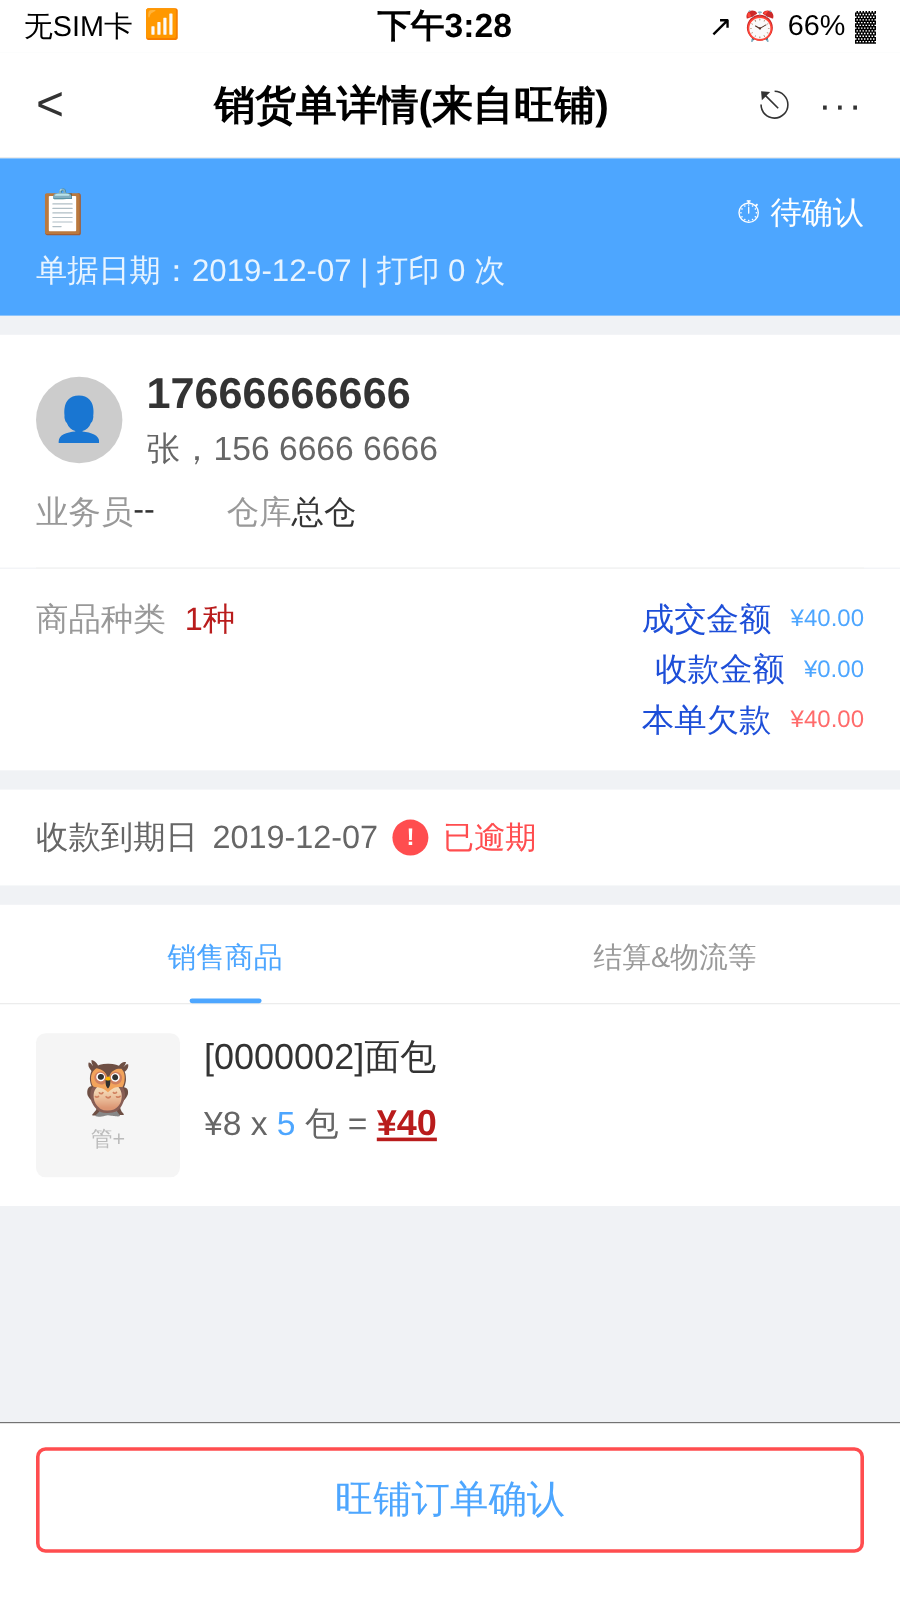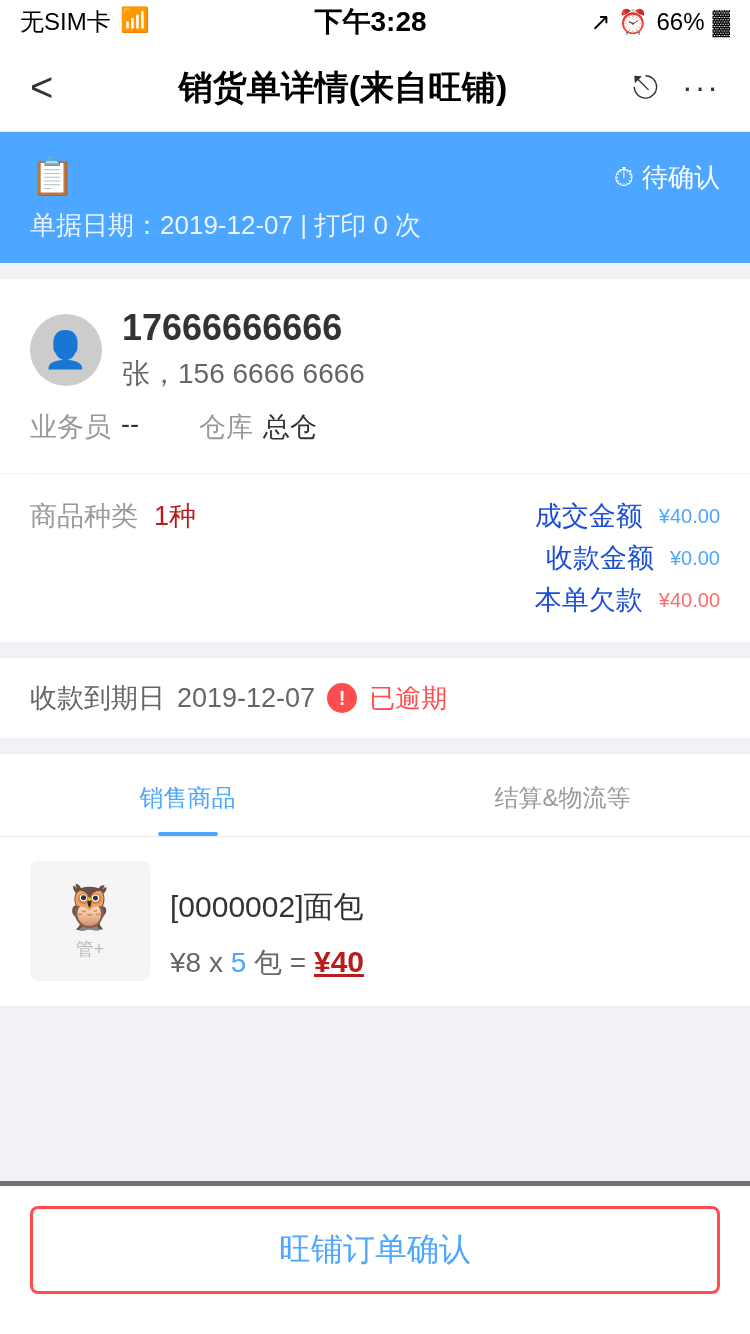--- a/index.html
+++ b/index.html
@@ -118,21 +118,21 @@
       color: #666;
       margin-top: 6px;
     }
     .customer-meta {
       display: flex;
       gap: 60px;
       margin-top: 16px;
       font-size: 27px;
       color: #666;
     }
-    .meta-item { display: flex; gap: 10px; }
+    .meta-item { display: flex; gap: 0; }
     .meta-label { color: #999; }
     .meta-value { color: #333; }
 
     
     .divider {
       height: 1px;
       background: #f0f0f0;
       margin: 0 30px;
     }
 
@@ -241,21 +241,21 @@
       display: flex;
       align-items: center;
       justify-content: center;
       flex-shrink: 0;
     }
     .product-owl {
       font-size: 40px;
       color: #ccc;
       text-align: center;
     }
-    .product-info { flex: 1; margin-top: 26px; }
+    .product-info { flex: 1; }
     .product-name {
       font-size: 30px;
       color: #333;
       margin-bottom: 16px;
     }
     .product-price {
       font-size: 28px;
       color: #666;
     }
     .price-qty { color: #4da6ff; }
@@ -267,21 +267,21 @@
       height: 300px;
     }
 
     
     .bottom-bar {
       position: fixed;
       bottom: 0;
       width: 750px;
       background: #fff;
       padding: 20px 30px 40px;
-      border-top: 5px solid #737373;
+      border-top: 1px solid #737373;
     }
     .confirm-btn {
       width: 100%;
       height: 88px;
       border: 3px solid #ff4d4f;
       border-radius: 8px;
       background: #fff;
       color: #4da6ff;
       font-size: 32px;
       font-weight: 500;

